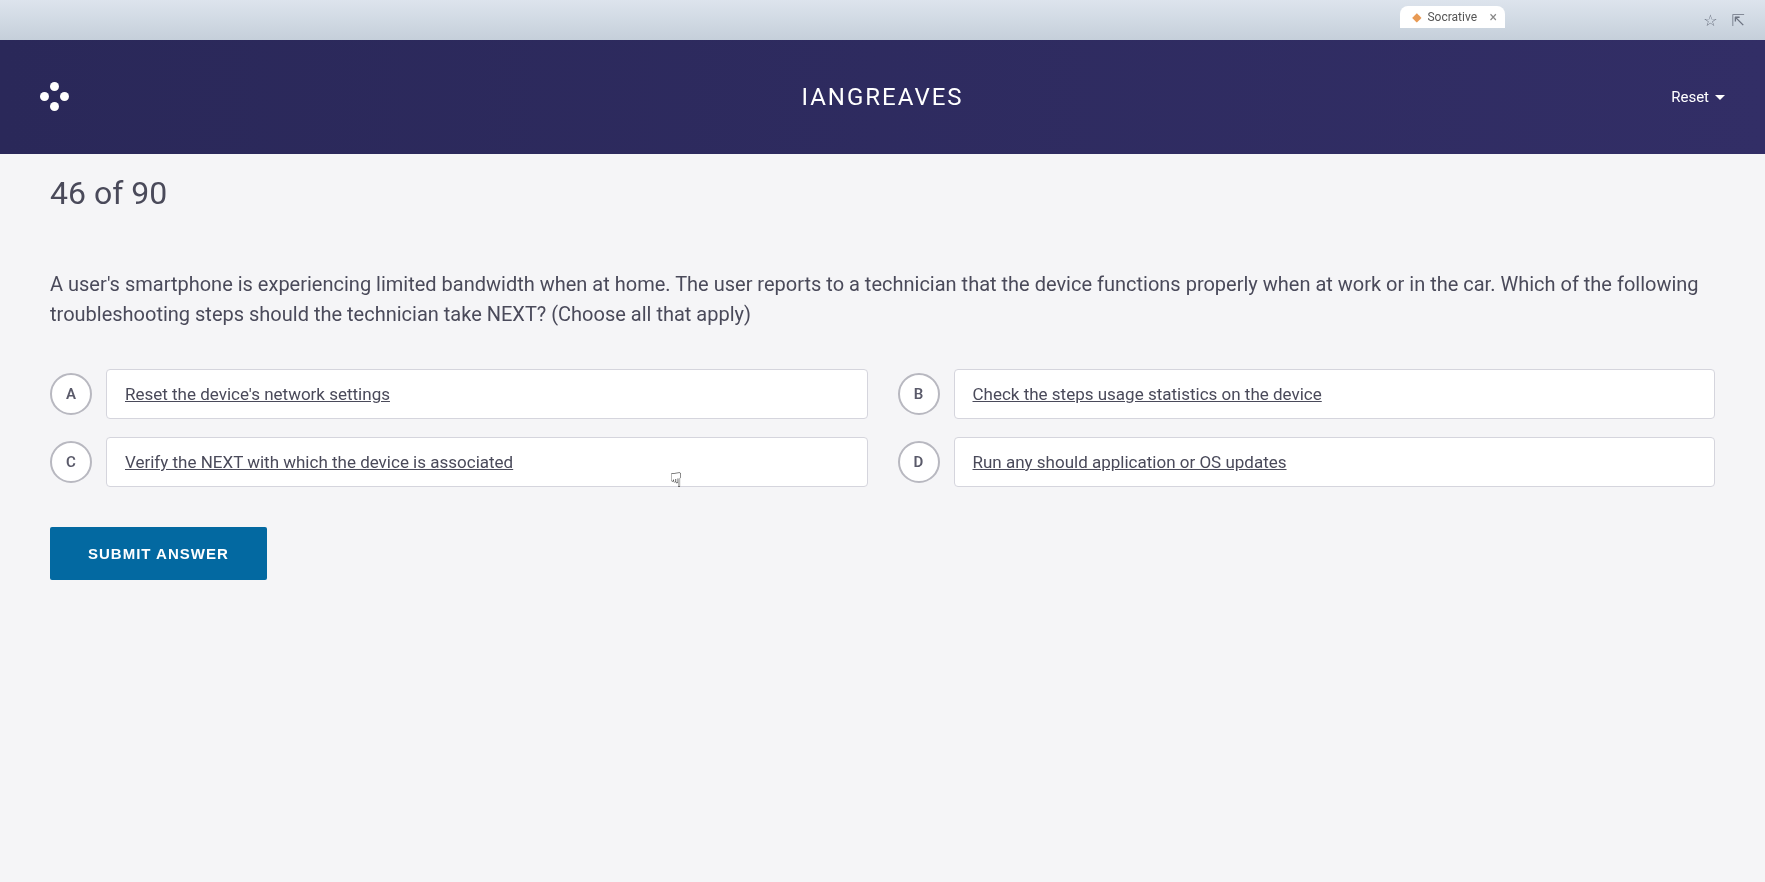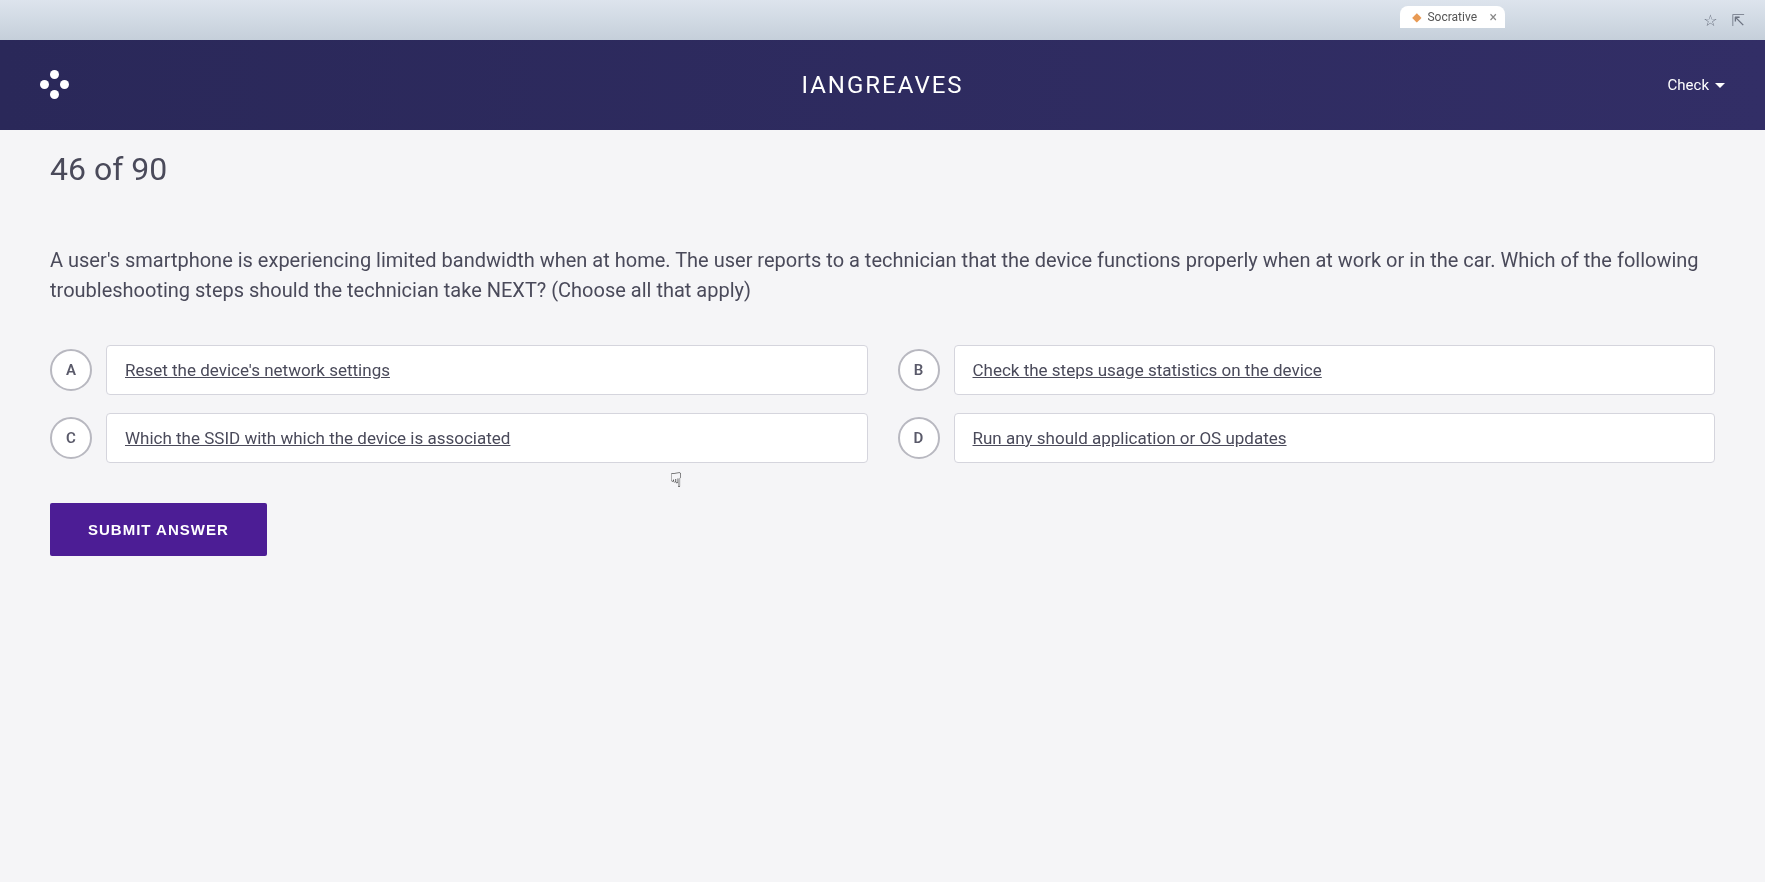--- a/index.html
+++ b/index.html
@@ -49,21 +49,21 @@
       gap: 14px;
       align-items: center;
       color: #6b7280;
     }
     .browser-actions span {
       font-size: 16px;
     }
     .app-header {
       background: #2d2a5e;
       background: linear-gradient(to right, #2a2859, #322e66);
-      height: 90px;
+      height: 114px;
       display: flex;
       align-items: center;
       padding: 0 40px;
       position: relative;
       color: #fff;
     }
     .logo {
       display: flex;
       align-items: center;
     }
@@ -153,21 +153,21 @@
       flex: 1;
       background: #fff;
       border: 1px solid #d5d5dd;
       border-radius: 4px;
       padding: 14px 18px;
       font-size: 17px;
       color: #4a4a5a;
       text-decoration: underline;
     }
     .submit-btn {
-      background: #4c1d95;
+      background: #0369a1;
       color: #fff;
       border: none;
       padding: 18px 38px;
       font-size: 15px;
       font-weight: 600;
       letter-spacing: 1px;
       cursor: pointer;
       border-radius: 2px;
     }
     .cursor {
@@ -197,42 +197,42 @@
   <div class="logo">
     <div class="logo-dots">
       <div class="dot d1"></div>
       <div class="dot d2"></div>
       <div class="dot d3"></div>
       <div class="dot d4"></div>
     </div>
   </div>
   <div class="header-title">IANGREAVES</div>
   <div class="menu-btn">
-    <span>Check</span>
+    <span>Reset</span>
     <span class="chevron-down"></span>
   </div>
 </div>
 
 <div class="content">
   <div class="progress-label">46 of 90</div>
 
   <div class="question-text">A user's smartphone is experiencing limited bandwidth when at home. The user reports to a technician that the device functions properly when at work or in the car. Which of the following troubleshooting steps should the technician take NEXT? (Choose all that apply)</div>
 
   <div class="options-grid">
     <div class="option">
       <div class="option-letter">A</div>
       <div class="option-text">Reset the device's network settings</div>
     </div>
     <div class="option">
       <div class="option-letter">B</div>
       <div class="option-text">Check the steps usage statistics on the device</div>
     </div>
     <div class="option">
       <div class="option-letter">C</div>
-      <div class="option-text">Which the SSID with which the device is associated</div>
+      <div class="option-text">Verify the NEXT with which the device is associated</div>
     </div>
     <div class="option">
       <div class="option-letter">D</div>
       <div class="option-text">Run any should application or OS updates</div>
     </div>
   </div>
 
   <button class="submit-btn">SUBMIT ANSWER</button>
 </div>
 

